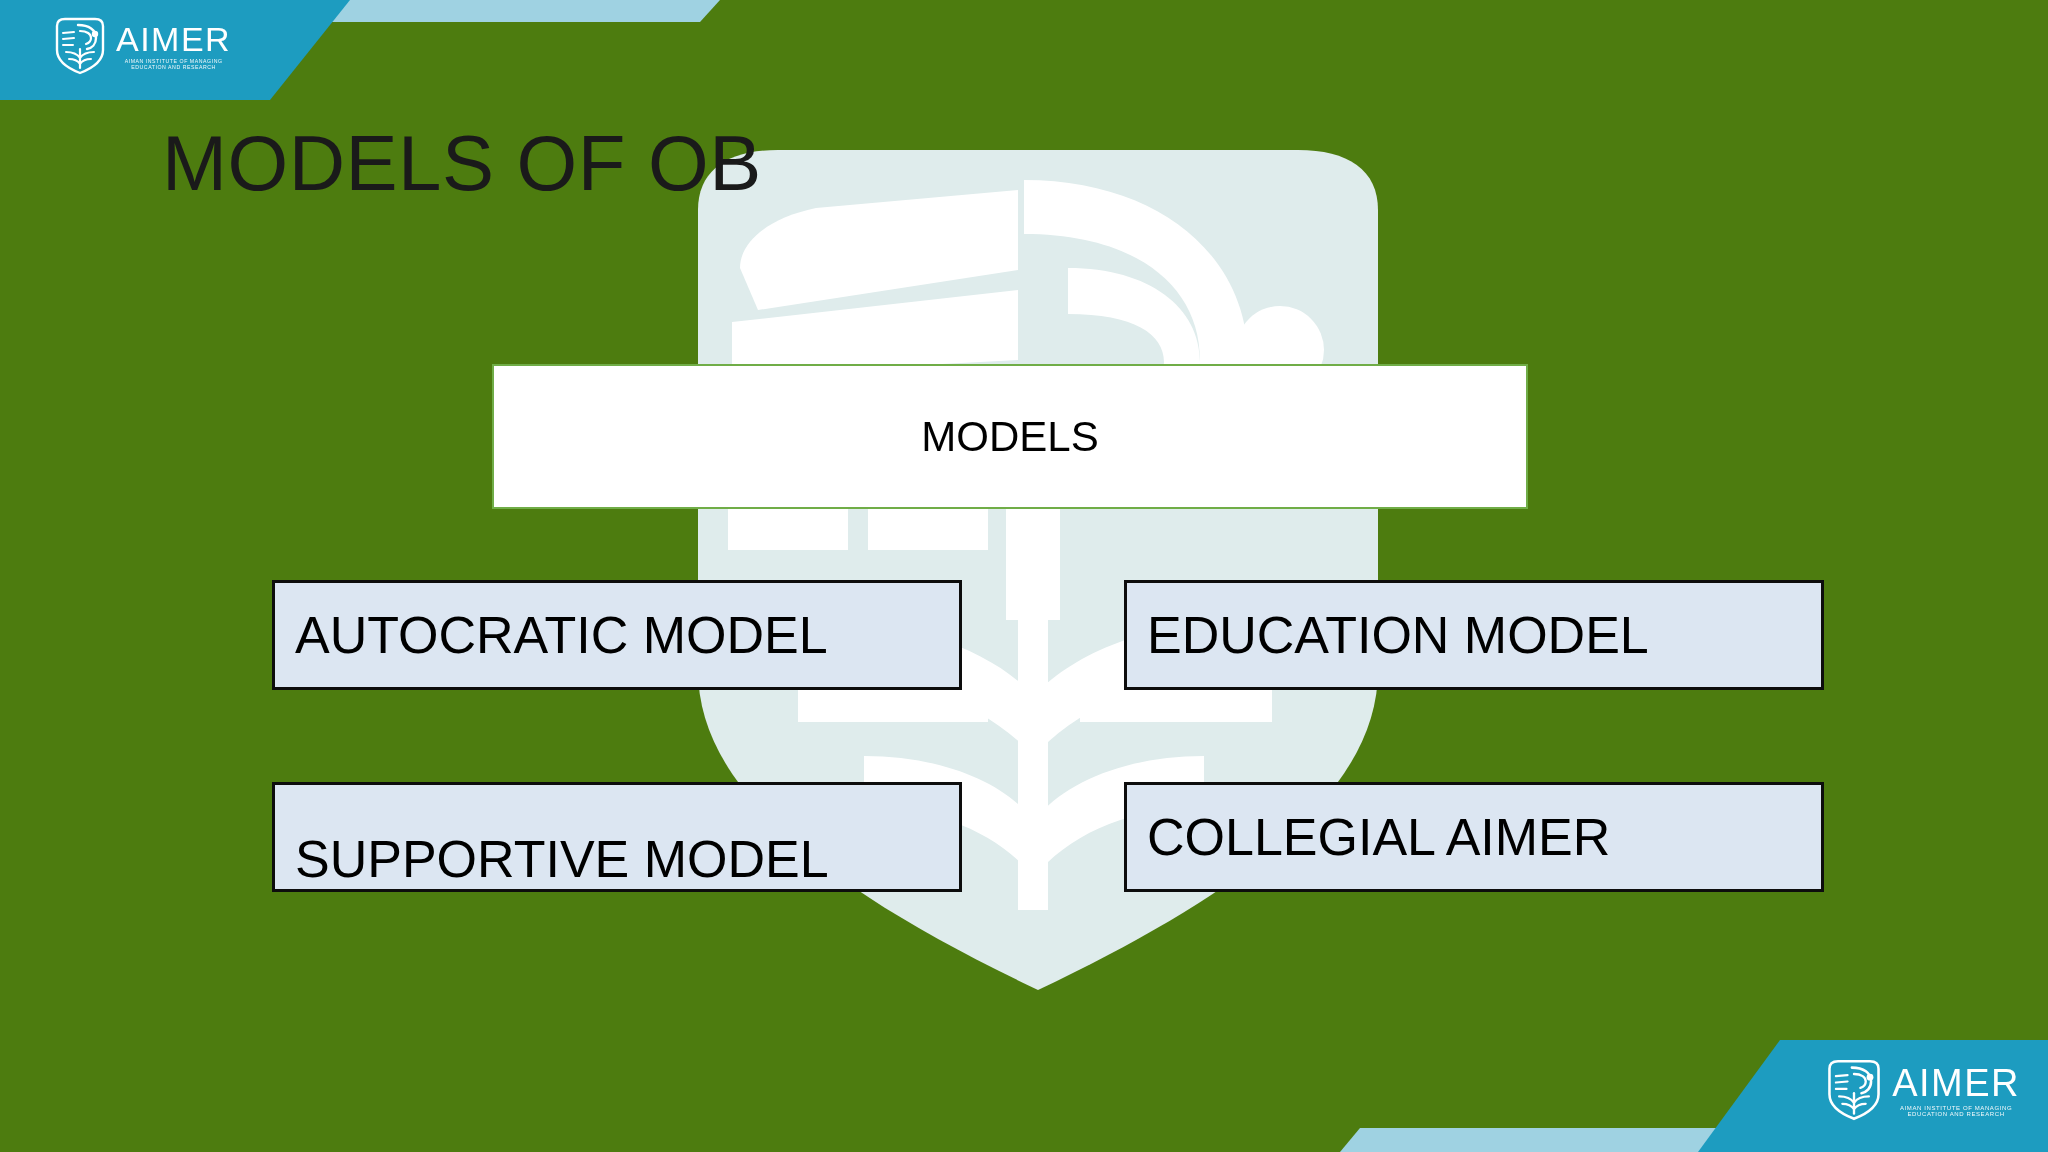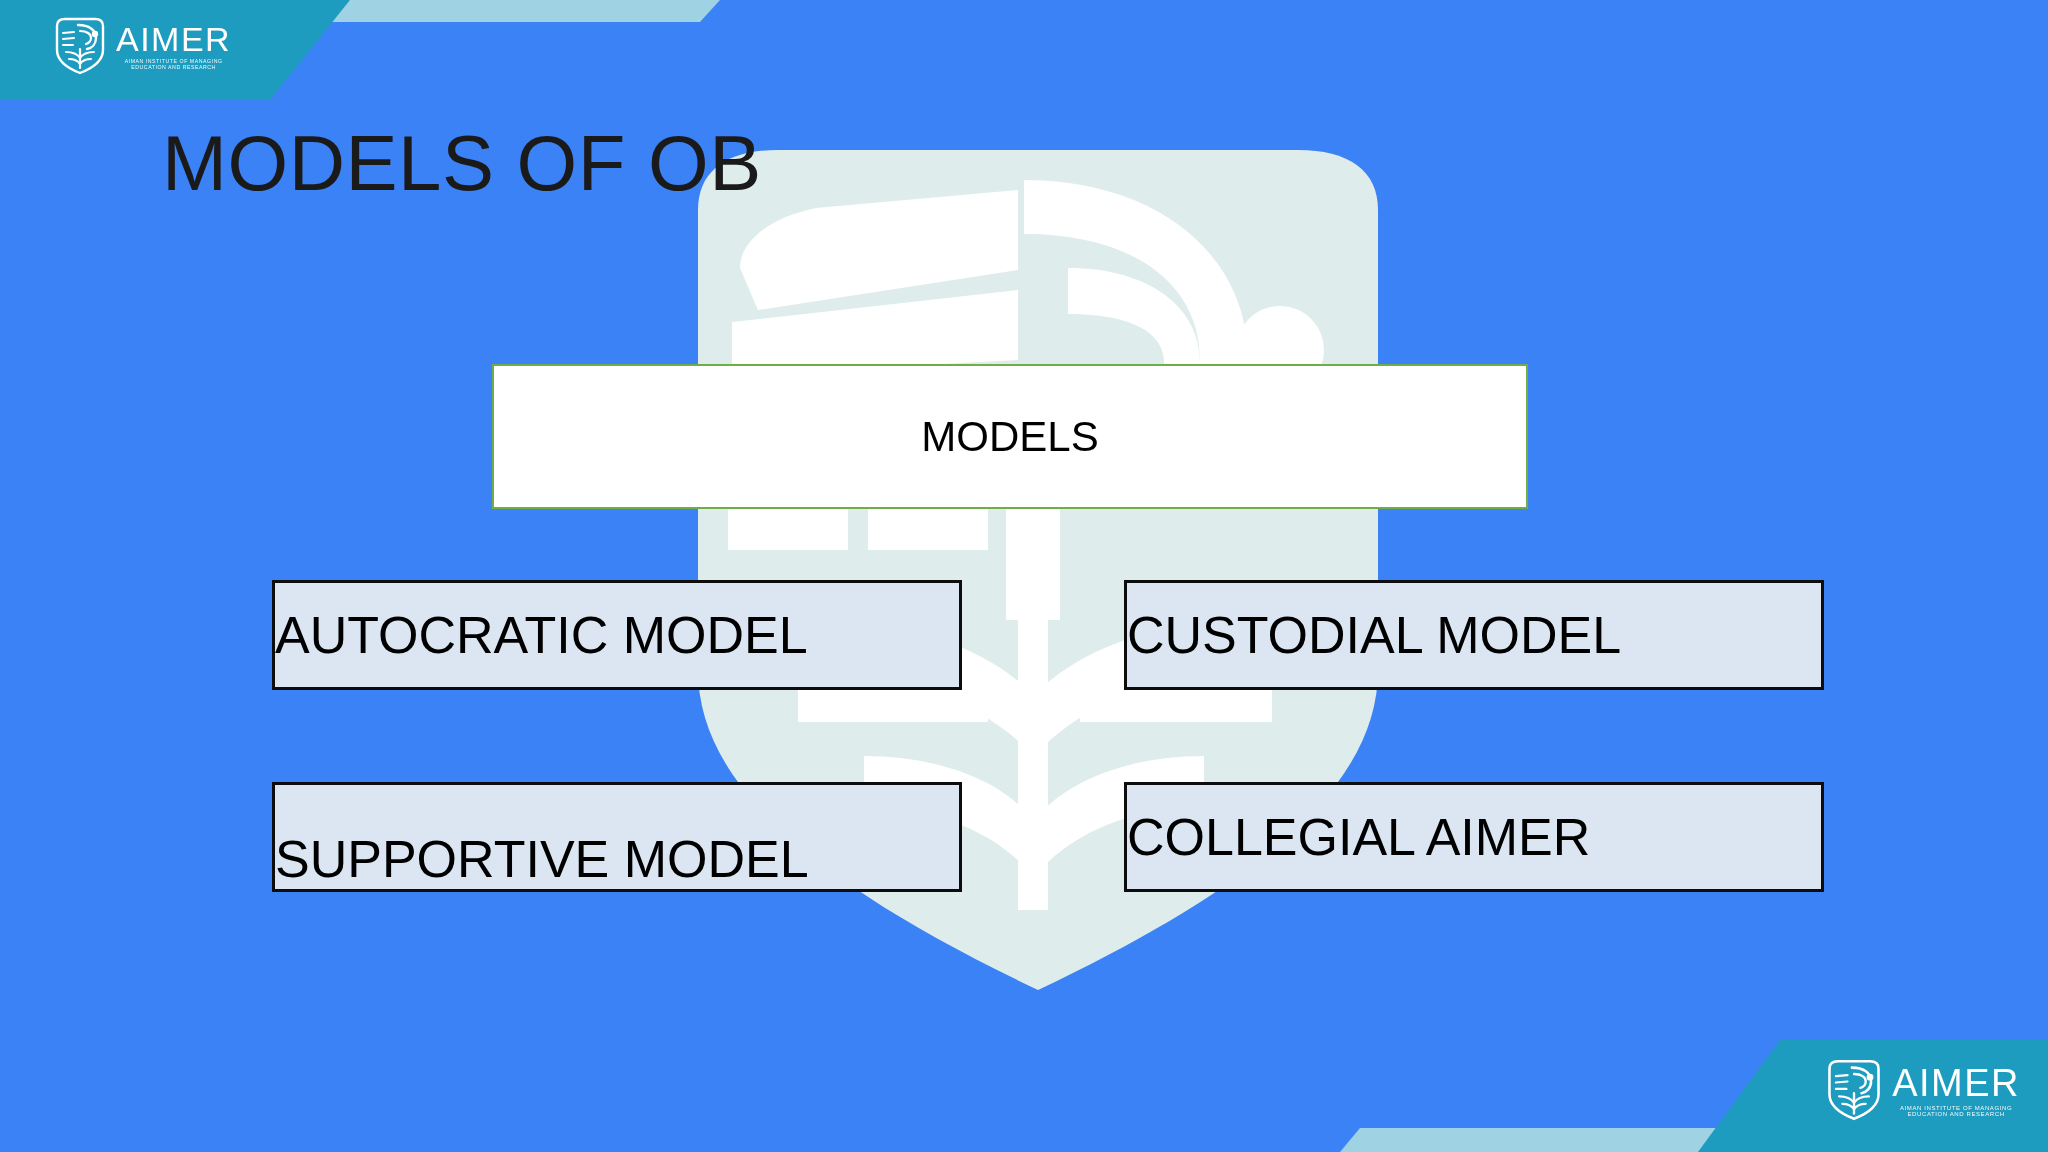--- a/index.html
+++ b/index.html
@@ -7,21 +7,21 @@
     padding: 0;
     background: #ffffff;
   }
   body {
     font-family: "Liberation Sans", sans-serif;
   }
   .slide {
     position: relative;
     width: 2048px;
     height: 1152px;
-    background: #3b82f6;
+    background: #4d7c0f;
     overflow: hidden;
   }
 
   
   .watermark {
     position: absolute;
     left: 688px;
     top: 150px;
     width: 700px;
     height: 840px;
@@ -146,20 +146,21 @@
     background: #ffffff;
     border: 2px solid #70ad47;
     justify-content: center;
     font-size: 42px;
     font-weight: 400;
   }
   .box-leaf {
     background: #dce6f2;
     border: 3px solid #0d0d0d;
     font-size: 52px;
+    padding-left: 20px;
     justify-content: flex-start;
   }
   .box-a { left: 272px; top: 580px;  width: 690px; height: 110px; }
   .box-b { left: 1124px; top: 580px; width: 700px; height: 110px; }
   .box-c { left: 272px; top: 782px;  width: 690px; height: 110px; align-items: flex-end; }
   .box-d { left: 1124px; top: 782px; width: 700px; height: 110px; }
 </style>
 </head>
 <body>
 
@@ -227,21 +228,21 @@
 
   <div class="box box-root">
     <span>MODELS</span>
   </div>
 
   <div class="box box-leaf box-a">
     <span>AUTOCRATIC MODEL</span>
   </div>
 
   <div class="box box-leaf box-b">
-    <span>CUSTODIAL MODEL</span>
+    <span>EDUCATION MODEL</span>
   </div>
 
   <div class="box box-leaf box-c">
     <span>SUPPORTIVE MODEL</span>
   </div>
 
   <div class="box box-leaf box-d">
     <span>COLLEGIAL AIMER</span>
   </div>
 

